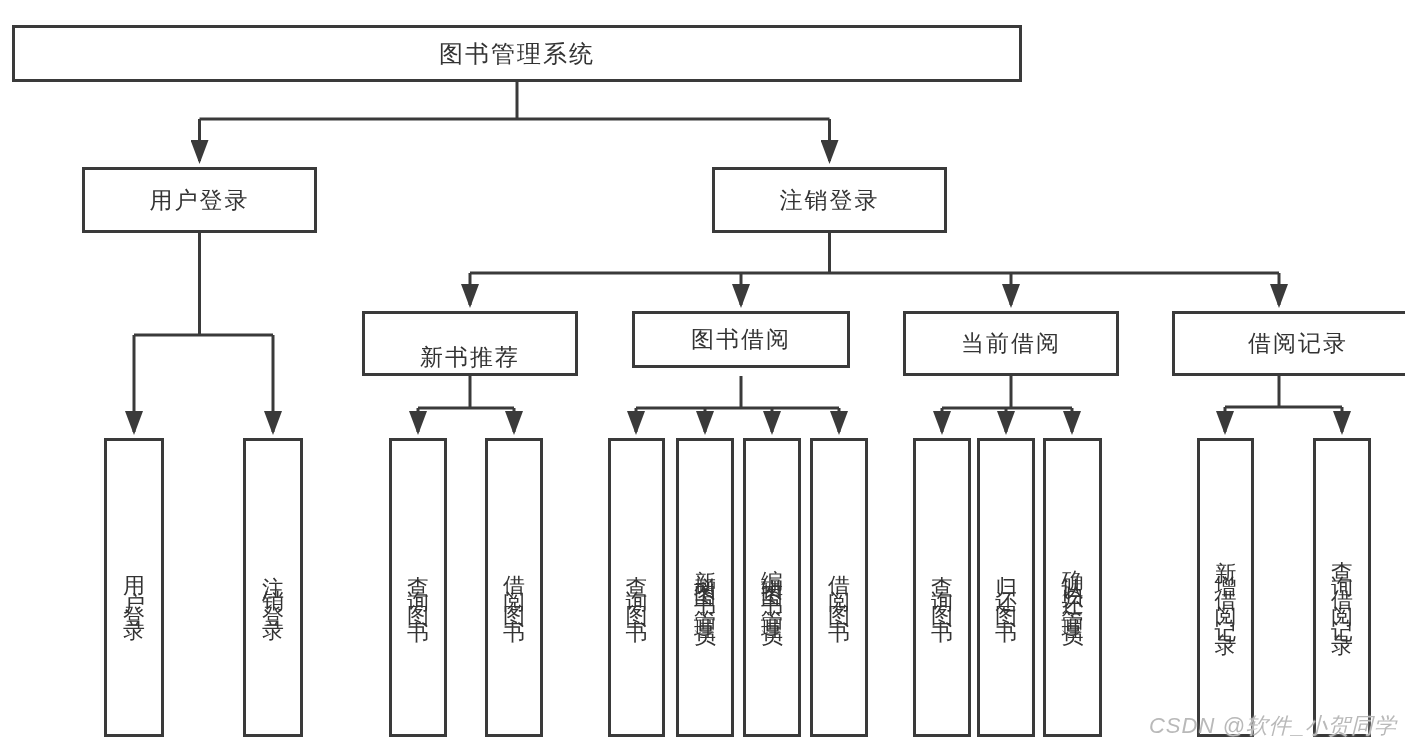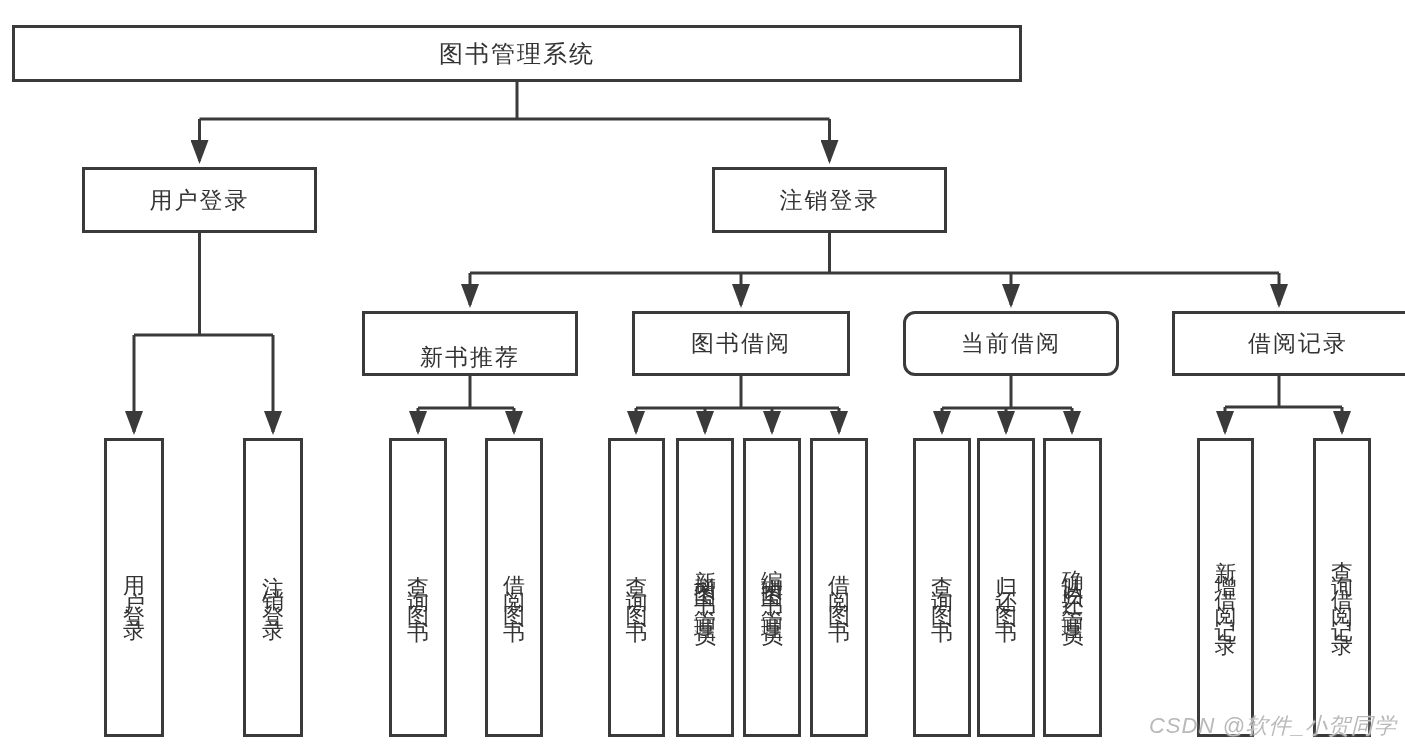--- a/index.html
+++ b/index.html
@@ -110,24 +110,24 @@
   <div class="box hbox" style="left:82px;top:167px;width:235px;height:66px;">
     <span>用户登录</span>
   </div>
   <div class="box hbox" style="left:712px;top:167px;width:235px;height:66px;">
     <span>注销登录</span>
   </div>
 
   <div class="box hbox" style="left:362px;top:311px;width:216px;height:65px;align-items:flex-end;">
     <span>新书推荐</span>
   </div>
-  <div class="box hbox" style="left:632px;top:311px;width:218px;height:65px;">
+  <div class="box hbox" style="left:632px;top:311px;width:218px;height:57px;">
     <span>图书借阅</span>
   </div>
-  <div class="box hbox" style="left:903px;top:311px;width:216px;height:65px;border-radius:12px;">
+  <div class="box hbox" style="left:903px;top:311px;width:216px;height:65px;">
     <span>当前借阅</span>
   </div>
   <div class="box hbox" style="left:1172px;top:311px;width:252px;height:65px;">
     <span>借阅记录</span>
   </div>
 
   <div class="box leaf" style="left:104px;top:438px;width:60px;height:299px;">
     <span class="vtext">用户登录</span>
   </div>
   <div class="box leaf" style="left:243px;top:438px;width:60px;height:299px;">

